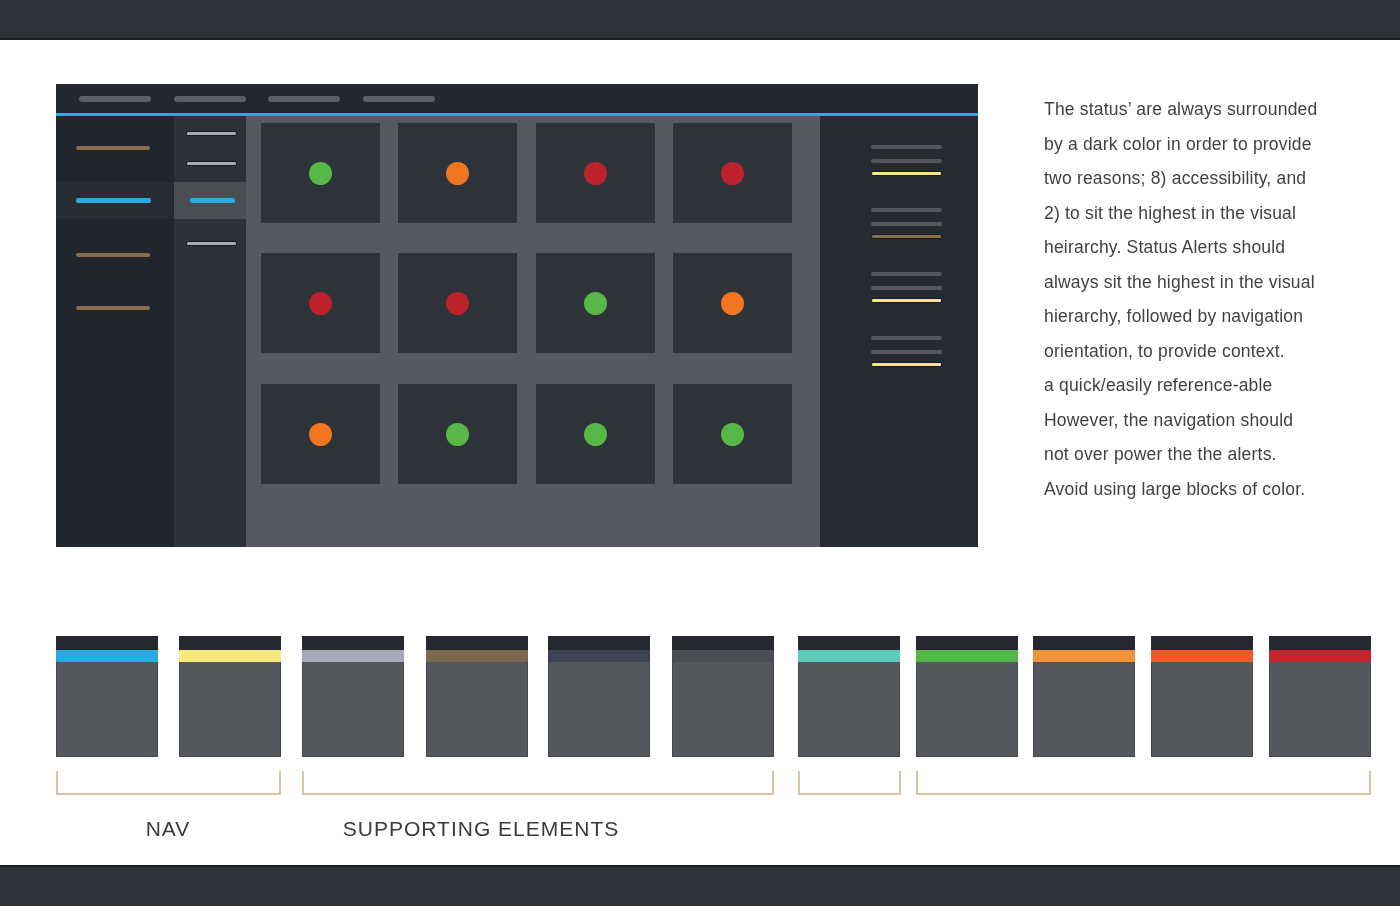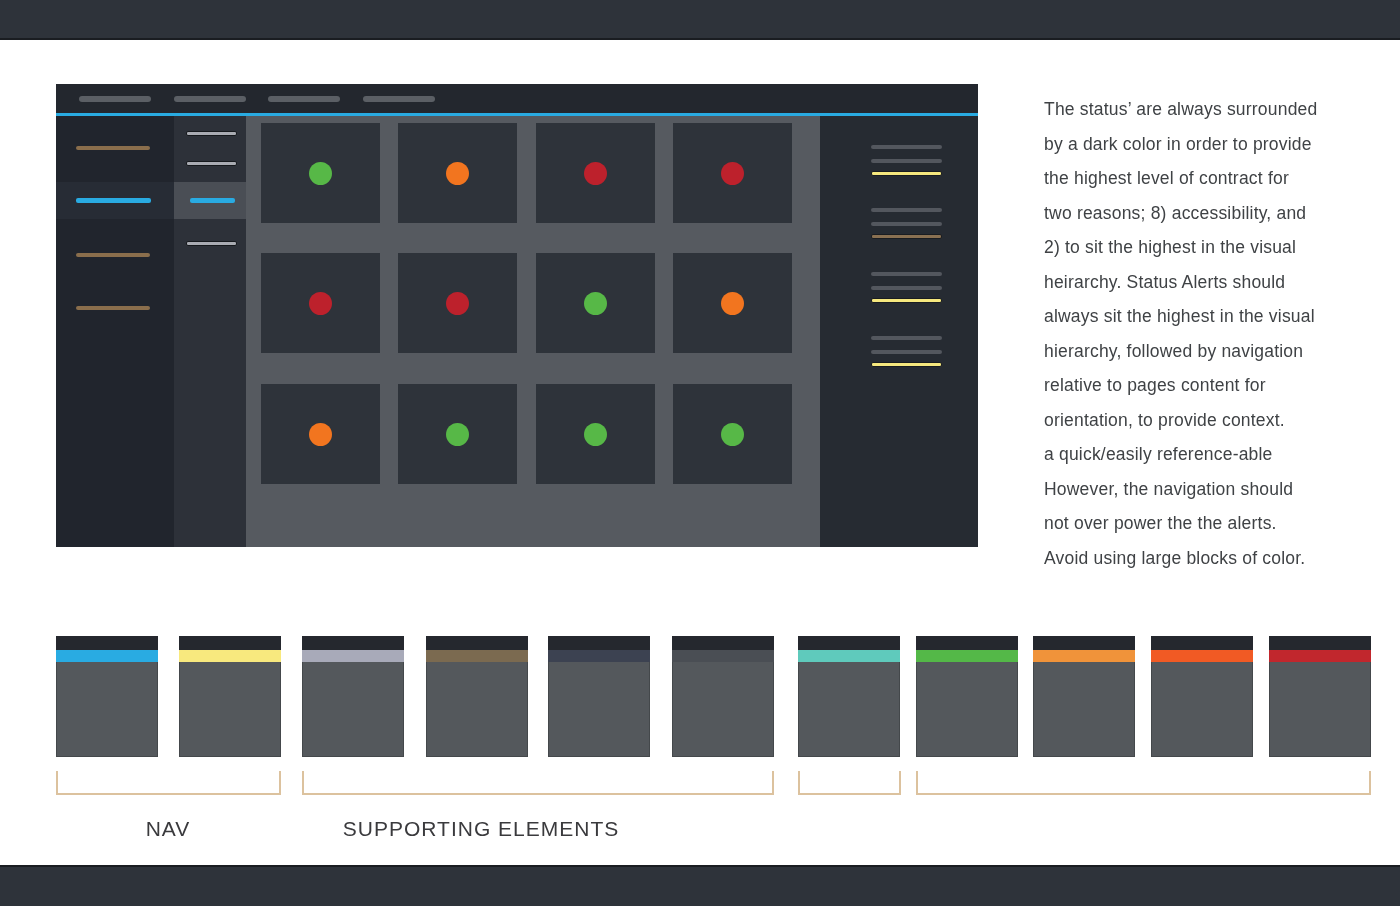--- a/index.html
+++ b/index.html
@@ -130,27 +130,25 @@
           <div class="pline gray" style="top: 220px;"></div>
           <div class="pline gray" style="top: 234px;"></div>
           <div class="pline yellow" style="top: 246px;"></div>
         </div>
     </div>
   </div>
 
   <div id="annotation">
       <div class="ann-line">The status’ are always surrounded</div>
       <div class="ann-line">by a dark color in order to provide</div>
-      <div class="ann-line">the highest level of contract for</div>
       <div class="ann-line">two reasons; 8) accessibility, and</div>
       <div class="ann-line">2) to sit the highest in the visual</div>
       <div class="ann-line">heirarchy. Status Alerts should</div>
       <div class="ann-line">always sit the highest in the visual</div>
       <div class="ann-line">hierarchy, followed by navigation</div>
-      <div class="ann-line">relative to pages content for</div>
       <div class="ann-line">orientation, to provide context.</div>
       <div class="ann-line">a quick/easily reference-able</div>
       <div class="ann-line">However, the navigation should</div>
       <div class="ann-line">not over power the the alerts.</div>
       <div class="ann-line">Avoid using large blocks of color.</div>
     </div>
 
   <div id="palette">
       <div class="swatch" style="left: 56px;">
         <div class="sw-head"></div>

